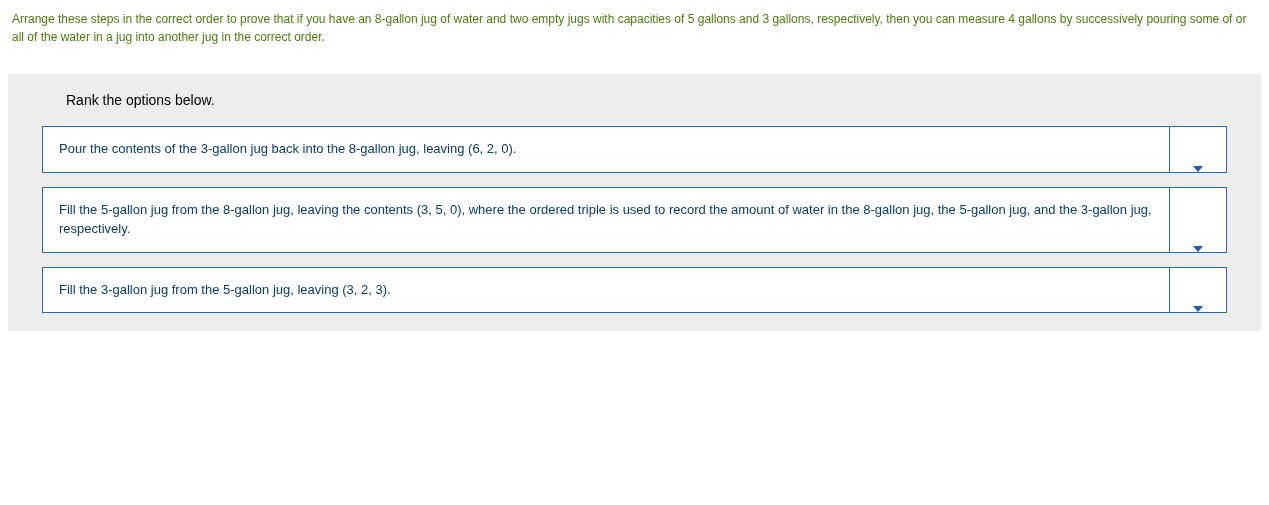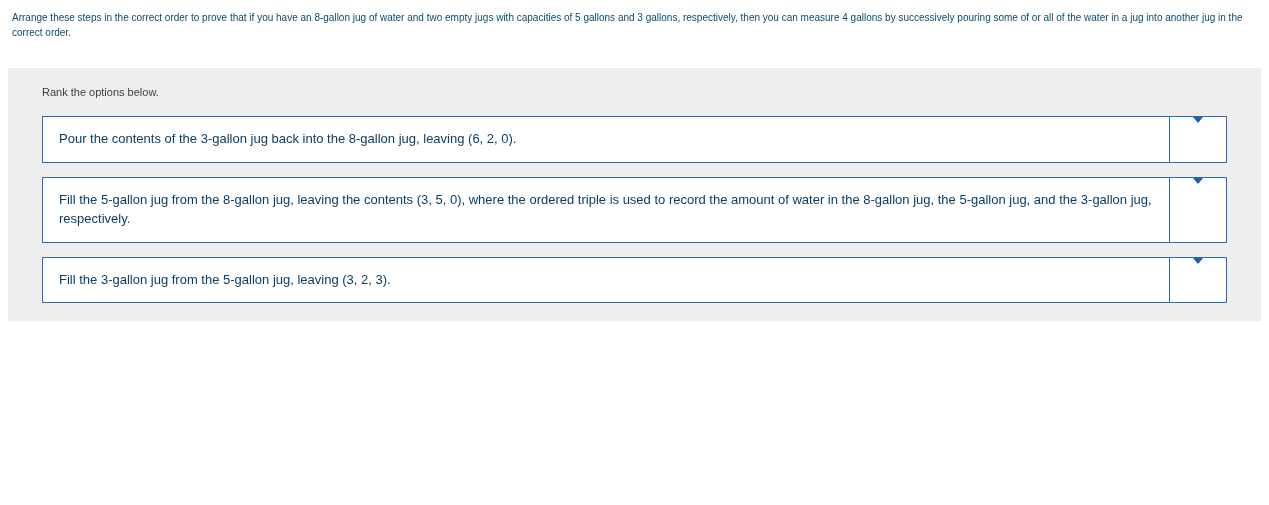--- a/index.html
+++ b/index.html
@@ -5,37 +5,38 @@
   * { box-sizing: border-box; margin: 0; padding: 0; }
   body {
     font-family: Arial, Helvetica, sans-serif;
     font-size: 13px;
     color: #333;
     background: #fff;
     width: 1269px;
   }
   .question-text {
     padding: 10px 12px 6px 12px;
-    color: #0c4a6e;
-    font-size: 10px;
+    color: #4d7c0f;
+    font-size: 12px;
     line-height: 1.5;
   }
   .rank-container {
     margin: 22px 8px 0 8px;
     background: #eeeeee;
     padding: 18px 34px 18px 34px;
   }
   .rank-prompt {
-    color: #404040;
-    font-size: 11px;
+    color: #000000;
+    font-size: 14px;
     margin-bottom: 18px;
+    margin-left: 24px;
   }
   .rank-item {
     display: flex;
-    align-items: flex-start;
+    align-items: flex-end;
     background: #fff;
     border: 1px solid #2b6cb0;
     margin-bottom: 14px;
   }
   .rank-item:last-child { margin-bottom: 0; }
   .rank-text {
     flex: 1;
     padding: 13px 16px;
     color: #0a3e66;
     font-size: 13px;

